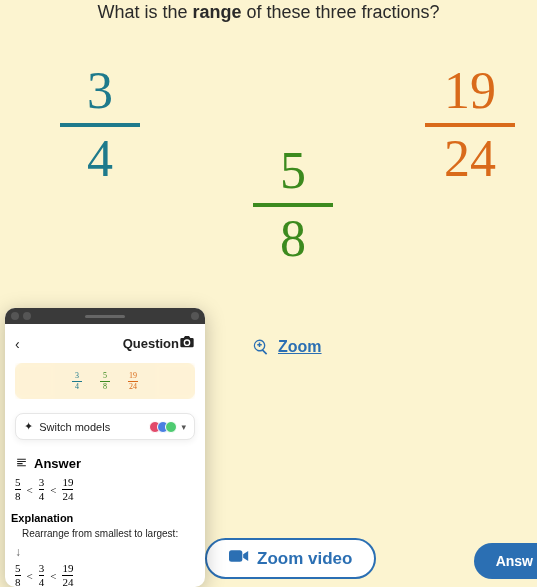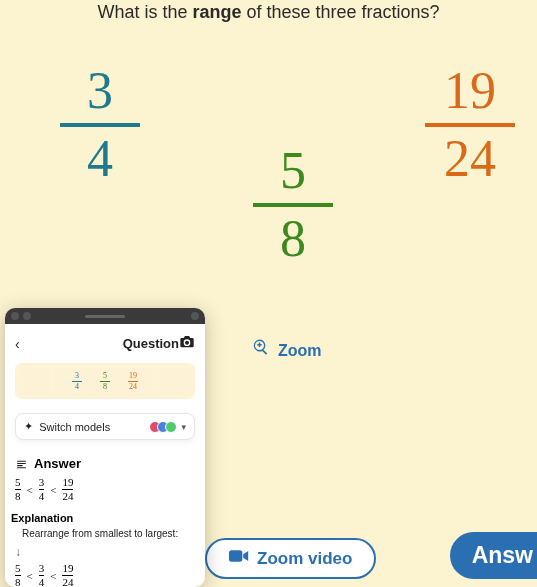--- a/index.html
+++ b/index.html
@@ -45,22 +45,23 @@
   .f1,.f2 { width:80px; }
   .f3 { width:90px; }
 
   .zoom-btn {
     position:absolute;
     left:252px; top:338px;
     color:#2b6fb3;
     font-weight:600;
     font-size:16px;
     background:none; border:none;
-    display:flex; align-items:flex-end; gap:8px;
+    display:flex; align-items:flex-start; gap:8px;
     cursor:pointer;
+    text-decoration:underline;
   }
   .zoom-btn svg { width:18px; height:18px; fill:#2b6fb3; }
 
   .watch-video-btn {
     position:absolute;
     left:205px; bottom:8px;
     border:2px solid #2b6fb3;
     color:#2b6fb3;
     background:#fff;
     border-radius:24px;
@@ -73,21 +74,21 @@
   .watch-video-btn svg { width:20px; height:16px; fill:#2b6fb3;}
 
   .answer-btn {
     position:absolute;
     right:0; bottom:8px;
     background:#2b6fb3;
     color:#fff;
     border:none;
     border-radius:24px 0 0 24px;
     padding:10px 4px 10px 22px;
-    font-size:23px;
+    font-size:14px;
     font-weight:700;
     cursor:pointer;
   }
 
   
   .overlay {
     position:absolute;
     left:5px; top:308px;
     width:200px;
     height:279px;
@@ -159,21 +160,21 @@
   .switch-row .cluster{ display:flex; align-items:center; gap:4px;}
   .cluster .av{ display:flex;}
   .cluster .av span{ width:12px;height:12px;border-radius:50%; margin-left:-4px; border:1px solid #fff;}
   .cluster .av span:nth-child(1){background:#e24a6a;}
   .cluster .av span:nth-child(2){background:#4a7fe2;}
   .cluster .av span:nth-child(3){background:#4ecb71;}
   .cluster .chev{ font-size:9px; color:#555;}
 
   .ans-heading{
     margin:16px 10px 6px;
-    display:flex; align-items:flex-end; gap:6px;
+    display:flex; align-items:flex-start; gap:6px;
     font-weight:700; font-size:13px;
   }
   .ans-heading svg{width:13px;height:13px;fill:#222;}
   .math-line{
     margin:4px 10px;
     font-family:Georgia,"Times New Roman",serif;
     font-size:11px;
     display:flex; align-items:center; gap:6px;
   }
   .mf{display:inline-flex;flex-direction:column;align-items:center;line-height:1;}

